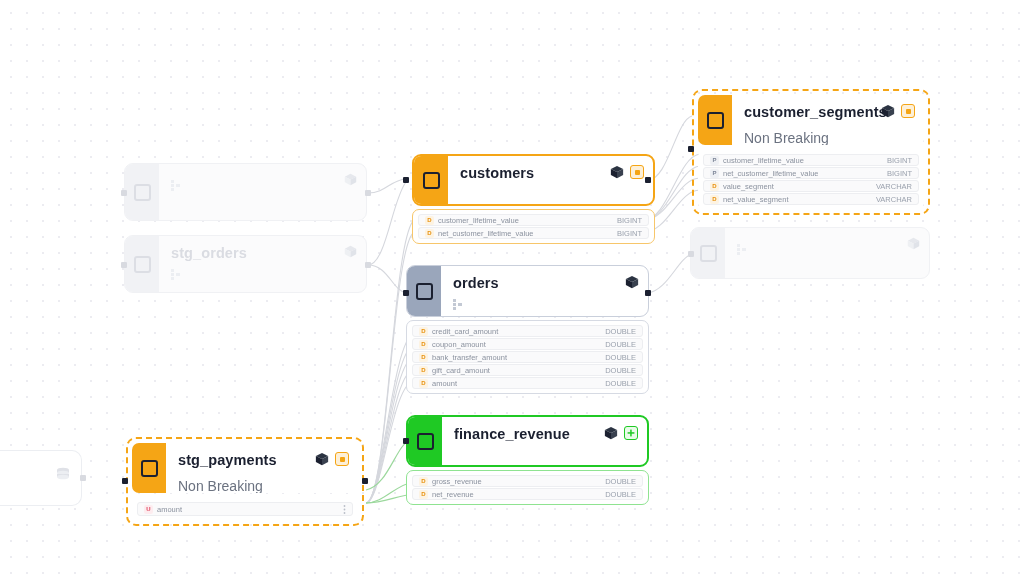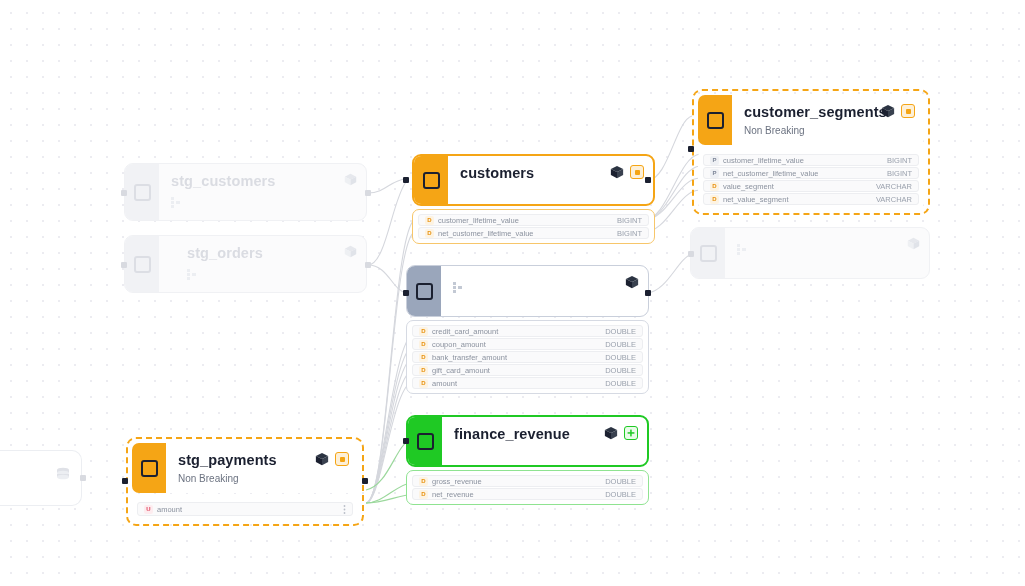--- a/index.html
+++ b/index.html
@@ -44,21 +44,21 @@
     padding: 9px 10px 7px 12px;
     min-width: 0;
     position: relative;
   }
   .node-title {
     font-size: 14.5px; font-weight: bold; color: #1b2030;
     letter-spacing: .1px; line-height: 17px;
     white-space: nowrap;
   }
   .node-sub {
-    font-size: 10px; color: #6b7280; line-height: 15px; margin-top: 2px;
+    font-size: 14px; color: #6b7280; line-height: 15px; margin-top: 10px;
     white-space: nowrap;
   }
   .head-icons {
     position: absolute; right: 9px; top: 9px;
     display: flex; align-items: center; gap: 6px;
   }
   .cube { display: block; }
   .badge-sq {
     width: 14px; height: 14px; border-radius: 3px;
     display: flex; align-items: center; justify-content: center;
@@ -191,21 +191,20 @@
     </span>
   </div>
   <div class="port light" style="left:80px; top:475px;"></div>
 
   <div class="node ghost" style="left:124px; top:163px; width:243px;">
     <div class="node-head" style="height:58px;">
       <div class="side">
         <div class="cbox"></div>
       </div>
       <div class="body">
-        <div class="node-title">stg_customers</div>
         <div class="lineage-mini">
           <svg width="10" height="11" viewBox="0 0 10 11">
             <rect x="0" y="0" width="3" height="3" fill="#eceef2"></rect>
             <rect x="0" y="4" width="3" height="3" fill="#eceef2"></rect>
             <rect x="0" y="8" width="3" height="3" fill="#eceef2"></rect>
             <rect x="5" y="4" width="4" height="3" fill="#eceef2"></rect>
           </svg>
         </div>
         <div class="head-icons">
           <span>
@@ -216,21 +215,21 @@
             </svg>
           </span>
         </div>
       </div>
     </div>
   </div>
   <div class="port light" style="left:365px; top:190px;"></div>
   <div class="port light" style="left:121px; top:190px;"></div>
 
   <div class="node ghost" style="left:124px; top:235px; width:243px;">
-    <div class="node-head" style="height:58px;gap:16px;">
+    <div class="node-head" style="height:58px;">
       <div class="side">
         <div class="cbox"></div>
       </div>
       <div class="body">
         <div class="node-title">stg_orders</div>
         <div class="lineage-mini">
           <svg width="10" height="11" viewBox="0 0 10 11">
             <rect x="0" y="0" width="3" height="3" fill="#eceef2"></rect>
             <rect x="0" y="4" width="3" height="3" fill="#eceef2"></rect>
             <rect x="0" y="8" width="3" height="3" fill="#eceef2"></rect>
@@ -316,20 +315,21 @@
   </div>
   <div class="port" style="left:645px; top:177px;"></div>
   <div class="port" style="left:403px; top:177px;"></div>
 
   <div class="node v-slate" style="left:406px; top:265px; width:243px;">
     <div class="node-head" style="height:52px;">
       <div class="side">
         <div class="cbox"></div>
       </div>
       <div class="body">
+        <div class="node-title">orders</div>
         <div class="lineage-mini">
           <svg width="10" height="11" viewBox="0 0 10 11">
             <rect x="0" y="0" width="3" height="3" fill="#c3c9d4"></rect>
             <rect x="0" y="4" width="3" height="3" fill="#c3c9d4"></rect>
             <rect x="0" y="8" width="3" height="3" fill="#c3c9d4"></rect>
             <rect x="5" y="4" width="4" height="3" fill="#c3c9d4"></rect>
           </svg>
         </div>
         <div class="head-icons">
           <span>

